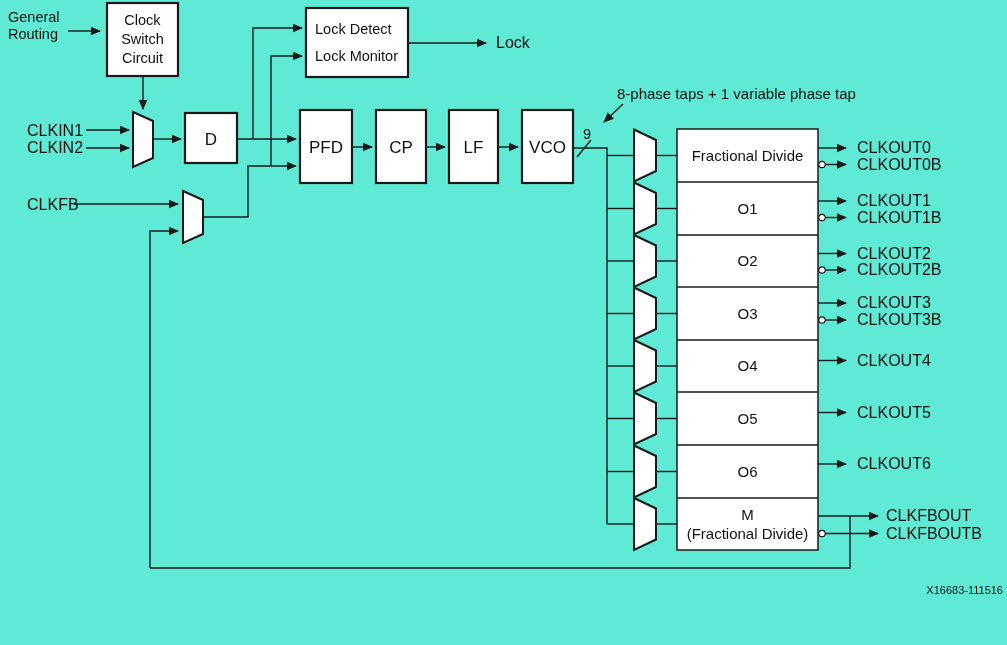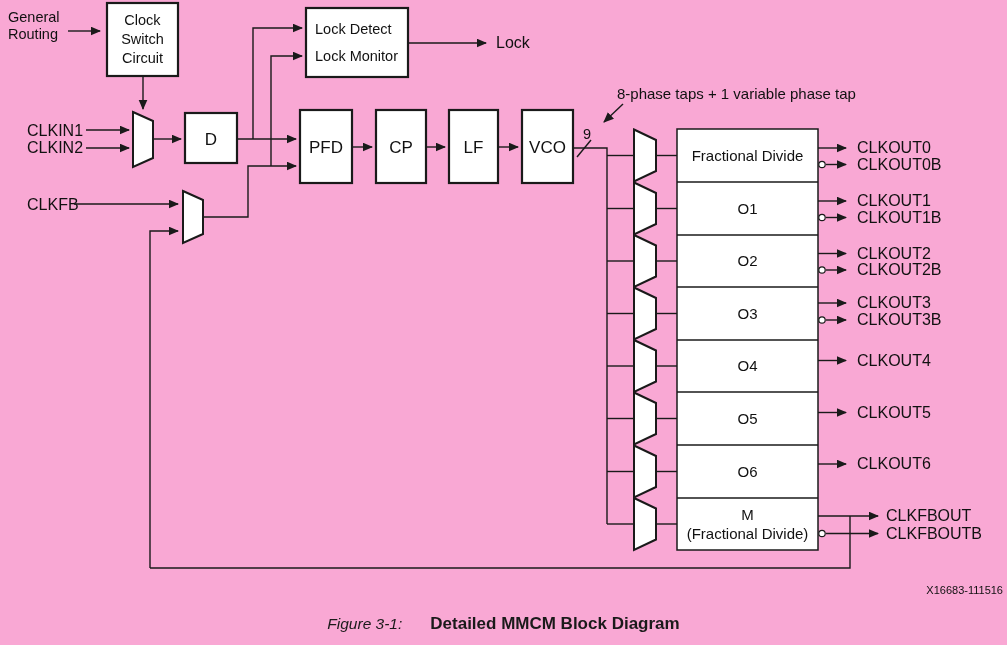--- a/index.html
+++ b/index.html
@@ -1,20 +1,20 @@
 <!DOCTYPE html>
 <html><head>
 <meta charset="utf-8">
 <style>
   html, body { margin: 0; padding: 0; background: #ffffff; }
   .page {
     position: relative;
     width: 1007px;
     height: 645px;
-    background: #f9a8d4;
+    background: #5eead4;
     font-family: "Liberation Sans", sans-serif;
     overflow: hidden;
   }
   svg text {
     font-family: "Liberation Sans", sans-serif;
     fill: #111111;
   }
   .t14 { font-size: 14.5px; }
   .t15 { font-size: 15px; }
   .t16 { font-size: 16px; }
@@ -225,17 +225,14 @@
     <text class="t16" x="886" y="521">CLKFBOUT</text>
     <circle class="bub" cx="822" cy="533.5" r="3.2"></circle>
     <line class="w" x1="826" y1="533.5" x2="878" y2="533.5" marker-end="url(#arr)"></line>
     <text class="t16" x="886" y="538.5">CLKFBOUTB</text>
     <polyline class="w" points="850,516 850,568 150,568"></polyline>
   </g>
 
   <text class="t11" x="1003" y="594" text-anchor="end">X16683-111516</text>
 </svg>
 
-<div class="caption">
-  <span class="fig">Figure 3-1:</span><span class="ttl">Detailed MMCM Block Diagram</span>
+
 </div>
 
-</div>
-
 </body></html>

